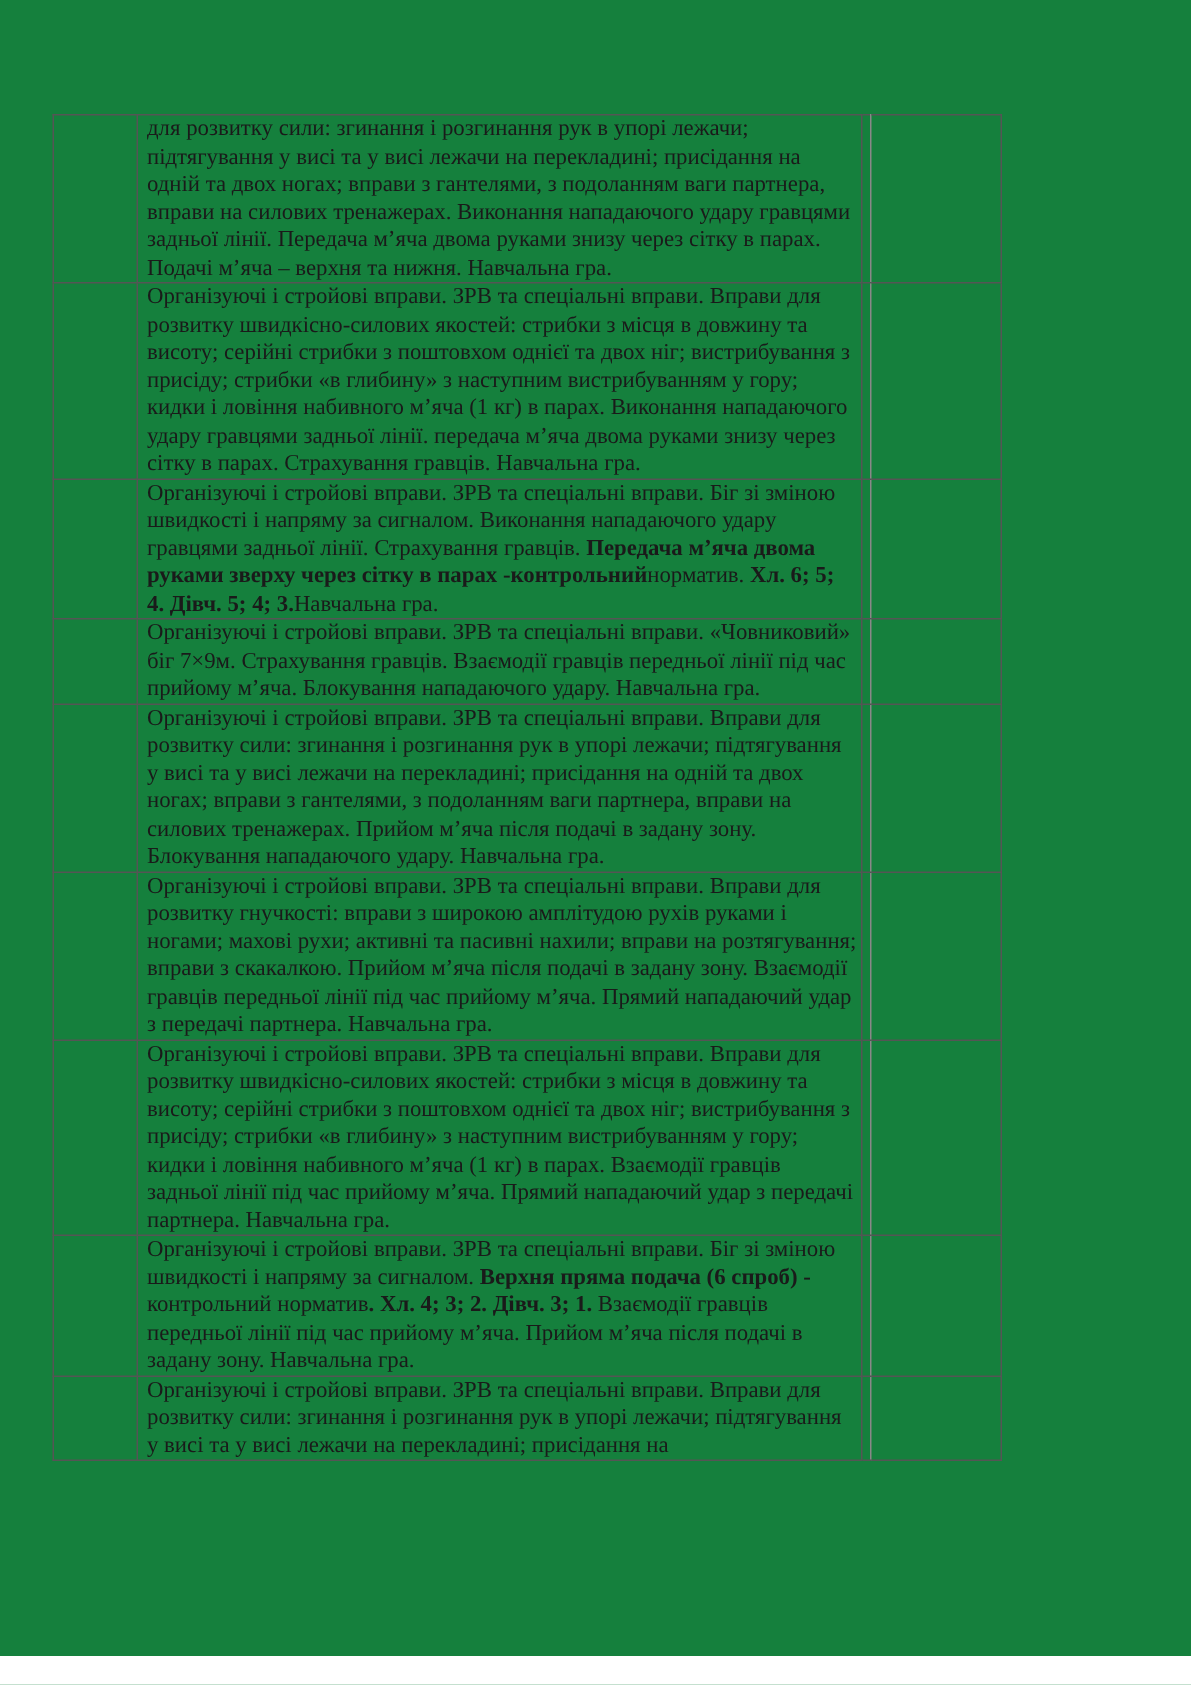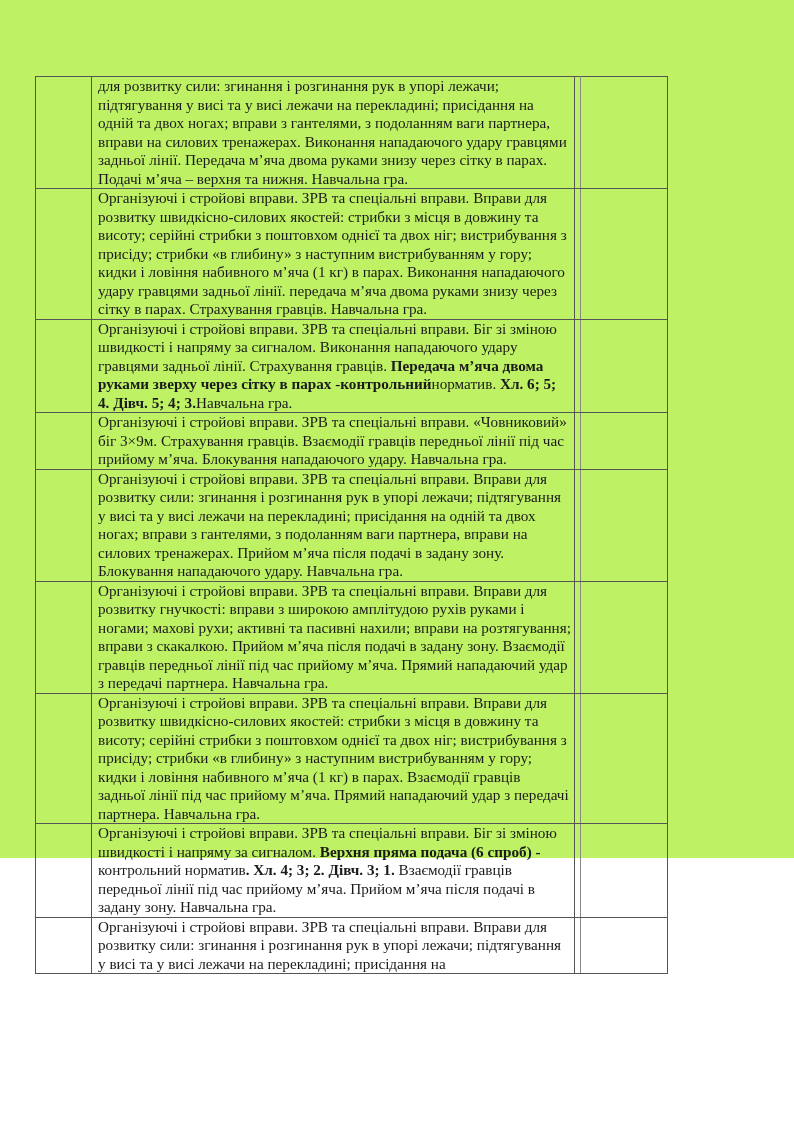--- a/index.html
+++ b/index.html
@@ -1,17 +1,17 @@
 <!DOCTYPE html>
 <html><head>
 <meta charset="utf-8">
 <style>
   html, body { margin:0; padding:0; background:#ffffff; }
   body { width:794px; height:1123px; position:relative; overflow:hidden; }
-  .page { position:absolute; left:0; top:0; width:794px; height:858px; background:#bef264; }
+  .page { position:absolute; left:0; top:0; width:794px; height:1104px; background:#15803d; }
   table.plan {
     position:absolute; left:35px; top:76px;
     border-collapse:collapse;
     width:625px;
     font-family:"Liberation Serif", "DejaVu Serif", serif;
     font-size:15.2px; line-height:18.5px; color:#1a1a1a;
     table-layout:fixed;
   }
   table.plan td { border:1px solid #555; vertical-align:top; padding:0; }
   td.c-num { width:55px; }
@@ -44,21 +44,21 @@
 
   <tr>
     <td class="c-num"></td>
     <td class="c-content"><span>Організуючі і стройові вправи. ЗРВ та спеціальні вправи. Біг зі зміною швидкості і напряму за сигналом. Виконання нападаючого удару гравцями задньої лінії. Страхування гравців. </span><span class="b">Передача м’яча двома руками зверху через сітку в парах -контрольний</span><span>норматив. </span><span class="b">Хл.  6; 5; 4. Дівч. 5; 4; 3.</span><span>Навчальна гра.</span></td>
     <td class="c-hours"></td>
     <td class="c-note"></td>
   </tr>
 
   <tr>
     <td class="c-num"></td>
-    <td class="c-content"><span>Організуючі і стройові вправи. ЗРВ та спеціальні вправи. «Човниковий» біг 3×9м. Страхування гравців. Взаємодії гравців передньої лінії під час прийому м’яча. Блокування нападаючого удару. Навчальна гра.</span></td>
+    <td class="c-content"><span>Організуючі і стройові вправи. ЗРВ та спеціальні вправи. «Човниковий» біг 7×9м. Страхування гравців. Взаємодії гравців передньої лінії під час прийому м’яча. Блокування нападаючого удару. Навчальна гра.</span></td>
     <td class="c-hours"></td>
     <td class="c-note"></td>
   </tr>
 
   <tr>
     <td class="c-num"></td>
     <td class="c-content"><span>Організуючі і стройові вправи. ЗРВ та спеціальні вправи. Вправи для розвитку сили: згинання і розгинання рук в упорі лежачи; підтягування у висі та у висі лежачи на перекладині; присідання на одній та двох ногах; вправи з гантелями, з подоланням ваги партнера, вправи на силових тренажерах. Прийом м’яча після подачі в задану зону. Блокування нападаючого удару. Навчальна гра.</span></td>
     <td class="c-hours"></td>
     <td class="c-note"></td>
   </tr>

